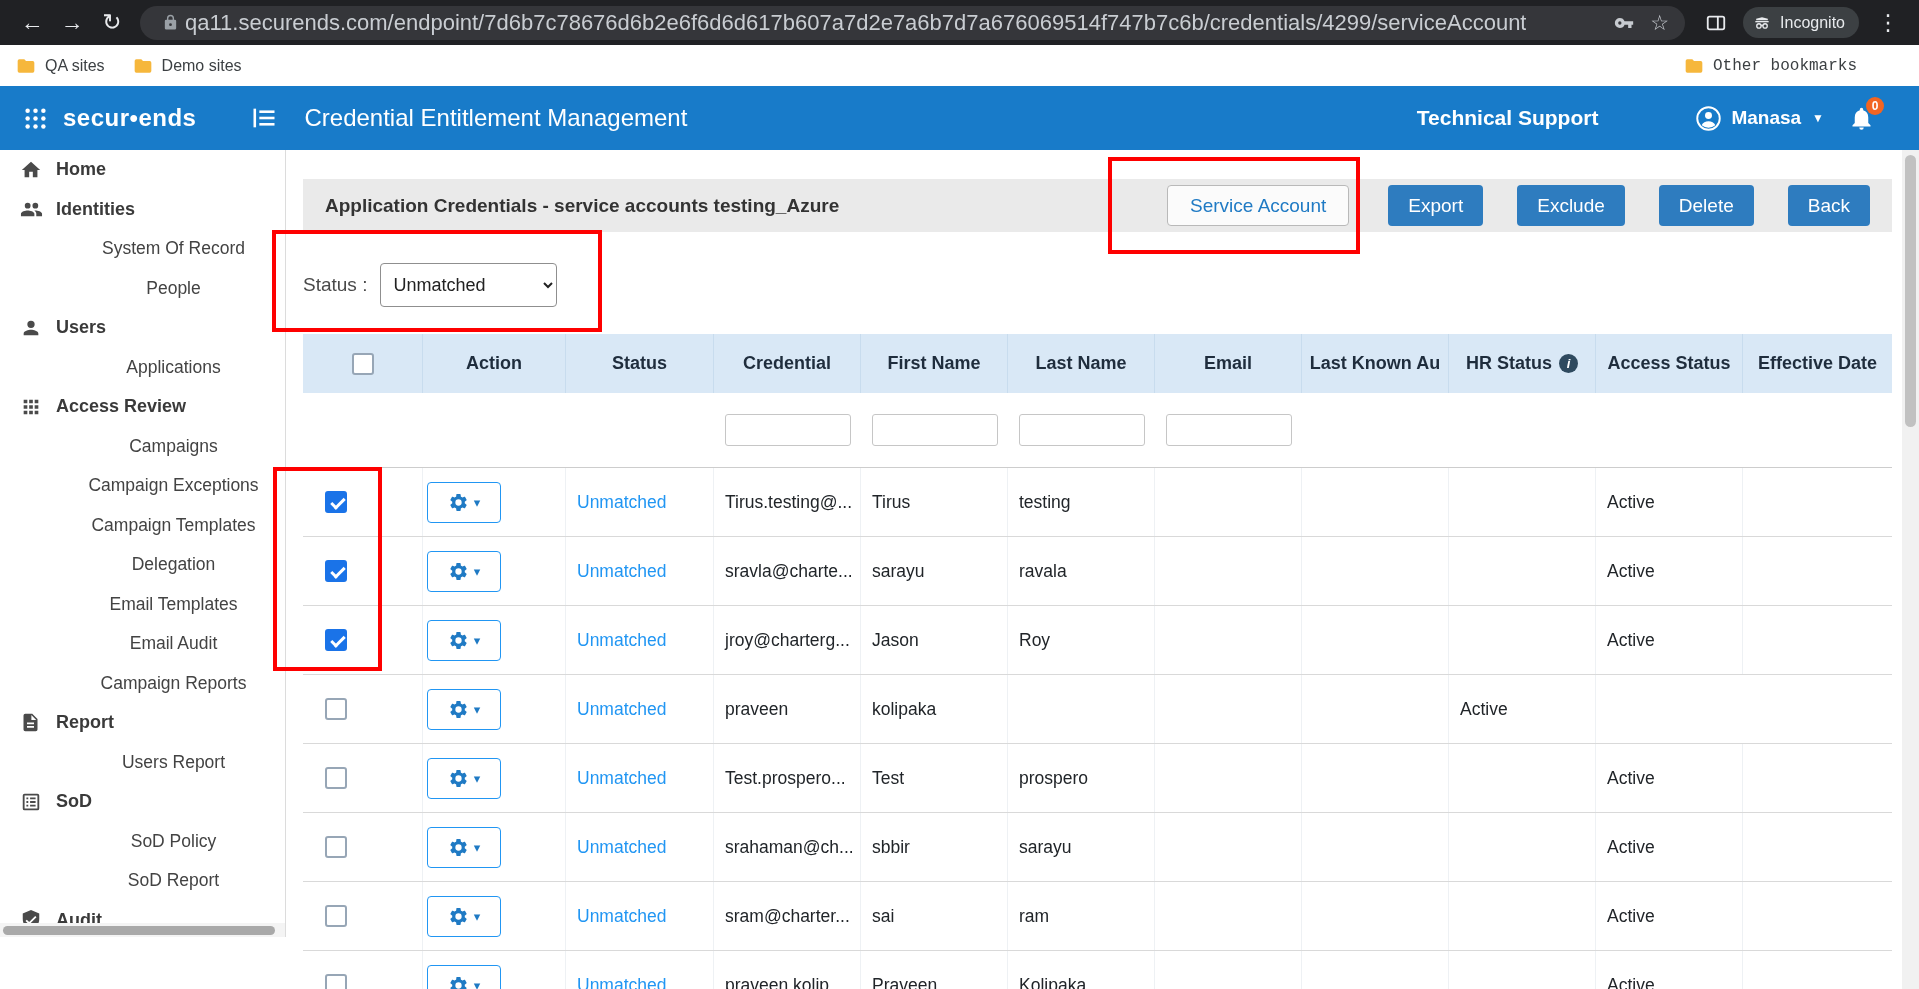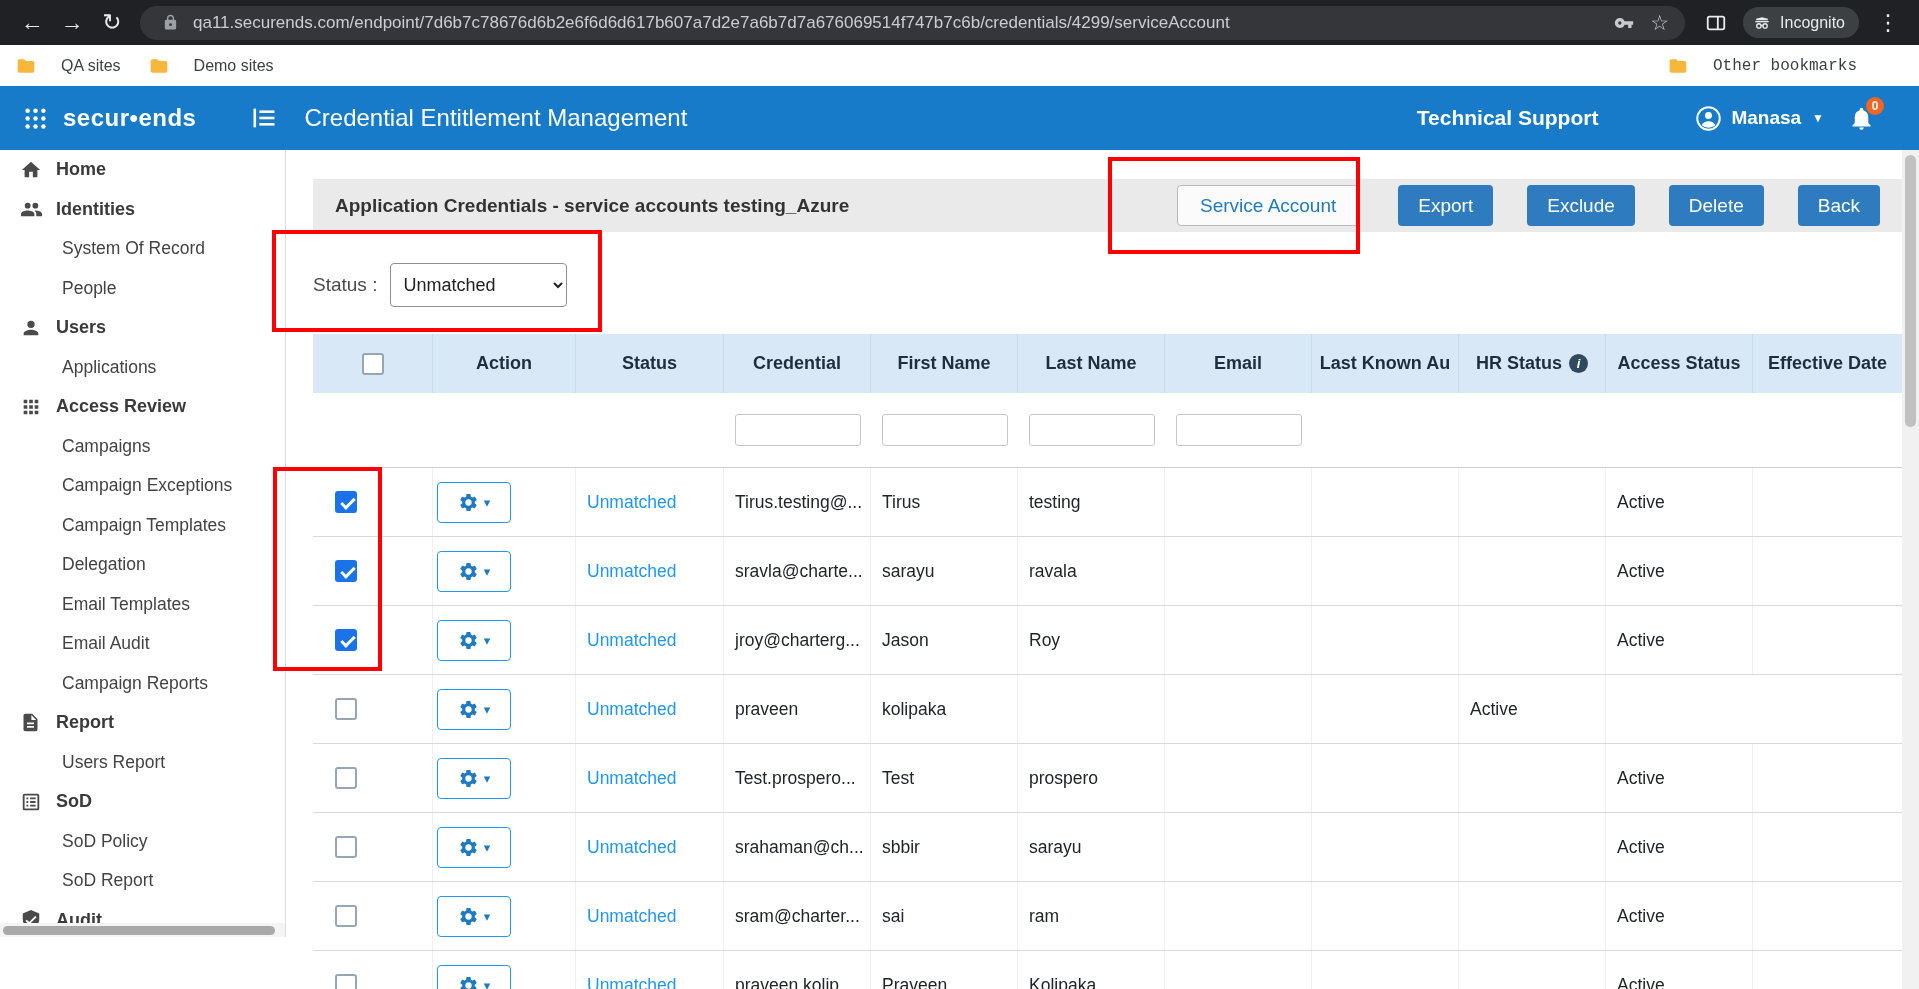--- a/index.html
+++ b/index.html
@@ -6,50 +6,50 @@
   body{
     width:1919px;height:989px;overflow:hidden;position:relative;
     background:#fff;font-family:"Liberation Sans",sans-serif;
     -webkit-font-smoothing:antialiased;
   }
   
   .toolbar{height:45px;background:#202124;display:flex;align-items:center;padding:0 12px;}
   .nav-ic{color:#e8eaed;font-size:23px;width:40px;text-align:center;cursor:pointer;user-select:none;}
   .omnibox{flex:1;display:flex;align-items:center;height:34px;background:#35363a;border-radius:17px;margin:0 14px 0 8px;padding:0 16px;min-width:0;}
   .ob-ic{display:flex;align-items:center;margin:0 6px;cursor:pointer;}
-  .url{color:#c9cdd2;font-size:17px;white-space:nowrap;overflow:hidden;margin-left:8px;}
+  .url{color:#c9cdd2;font-size:22px;white-space:nowrap;overflow:hidden;}
   .ob-spacer{flex:1;}
   .ob-star{color:#c7cbd0;font-size:21px;margin-left:10px;cursor:pointer;}
   .incog-chip{display:flex;align-items:center;gap:8px;background:#3c4043;border-radius:16px;height:31px;padding:0 14px 0 9px;color:#e8eaed;font-size:16px;margin:0 10px;}
   .chip-ic{display:flex;align-items:center;}
   .dots{color:#e8eaed;font-size:22px;margin:0 8px;cursor:pointer;}
   
   .bookmarks{height:41px;background:#fff;display:flex;align-items:center;padding:0 16px;font-size:16px;color:#3c4043;}
-  .bm{display:flex;align-items:center;gap:25px;margin-right:28px;cursor:pointer;}
+  .bm{display:flex;align-items:center;gap:9px;margin-right:28px;cursor:pointer;}
   .bm.other{margin-right:46px;font-family:Liberation Mono, monospace;}
   .bm-ic{display:flex;align-items:center;}
   .bm-spacer{flex:1;}
   
   .app-header{height:64px;background:#187BC9;display:flex;align-items:center;color:#fff;}
   .apps-grid{margin-left:22px;display:flex;align-items:center;cursor:pointer;}
   .logo{font-size:24px;font-weight:bold;letter-spacing:.5px;margin-left:14px;white-space:nowrap;}
   .menu-toggle{margin-left:54px;display:flex;align-items:center;cursor:pointer;}
   .app-title{margin-left:26px;font-size:24px;font-weight:400;white-space:nowrap;}
   .hd-spacer{flex:1;}
   .tech-support{font-size:21px;font-weight:bold;margin-right:97px;cursor:pointer;white-space:nowrap;}
   .user{display:flex;align-items:center;gap:9px;font-size:19px;font-weight:bold;cursor:pointer;}
   .user .caret{font-size:12px;margin-left:2px;}
   .bell{position:relative;margin:0 44px 0 24px;display:flex;align-items:center;cursor:pointer;}
   .badge{position:absolute;top:-8px;right:-9px;background:#F26522;color:#fff;font-size:12px;font-weight:bold;width:18px;height:18px;border-radius:50%;display:flex;align-items:center;justify-content:center;}
   
-  .shell{display:flex;height:787px;position:relative;gap:10px;}
+  .shell{display:flex;height:787px;position:relative;}
   .sidebar{width:285px;min-width:285px;background:#fff;border-right:1px solid #dcdcdc;position:relative;overflow:hidden;}
   .sb-item{height:39.5px;display:flex;align-items:center;padding-left:20px;font-size:18px;font-weight:bold;color:#3a3a3a;cursor:pointer;white-space:nowrap;}
   .sb-item .sb-icon{width:36px;display:flex;align-items:center;}
-  .sb-item.sub{padding-left:62px;font-weight:400;font-size:17.5px;color:#434343;}
+  .sb-item.sub{padding-left:62px;font-weight:400;font-size:17.5px;color:#434343;justify-content:center;}
   .sb-hscroll{position:absolute;bottom:0;left:0;width:100%;height:14px;background:#f4f4f4;}
   .sb-hscroll .thumb{position:absolute;left:3px;top:2.5px;height:9px;width:272px;background:#a9a9a9;border-radius:5px;cursor:pointer;}
   .main{flex:1;padding:29px 0 0 17px;min-width:0;}
   
   .panel-bar{width:1589px;height:53px;background:#EAEAEA;display:flex;align-items:center;padding:0 22px;box-sizing:border-box;}
   .panel-title{font-size:19px;font-weight:bold;color:#333;white-space:nowrap;}
   .pb-spacer{flex:1;}
   .btn{height:41px;border-radius:4px;font-size:19px;font-family:"Liberation Sans",sans-serif;cursor:pointer;}
   .btn.primary{background:#2E7CBF;color:#fff;border:none;padding:0 20px;margin-left:34px;}
   .btn.light{background:#FBFBFB;color:#1F7AC4;border:1px solid #B9B9B9;padding:0 22px;margin-left:0;}

